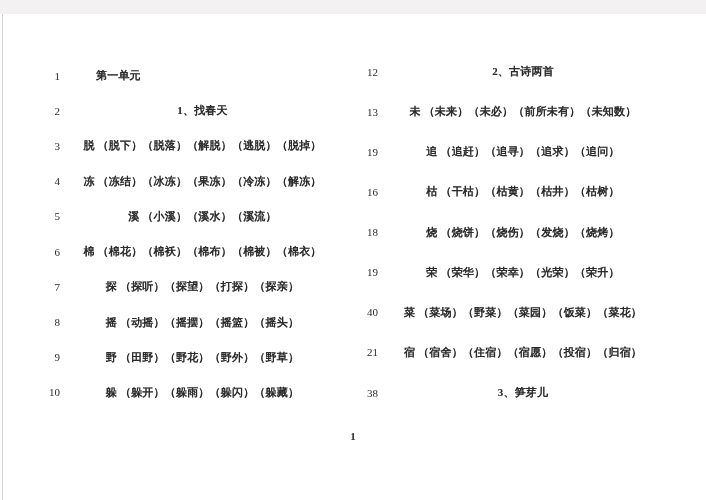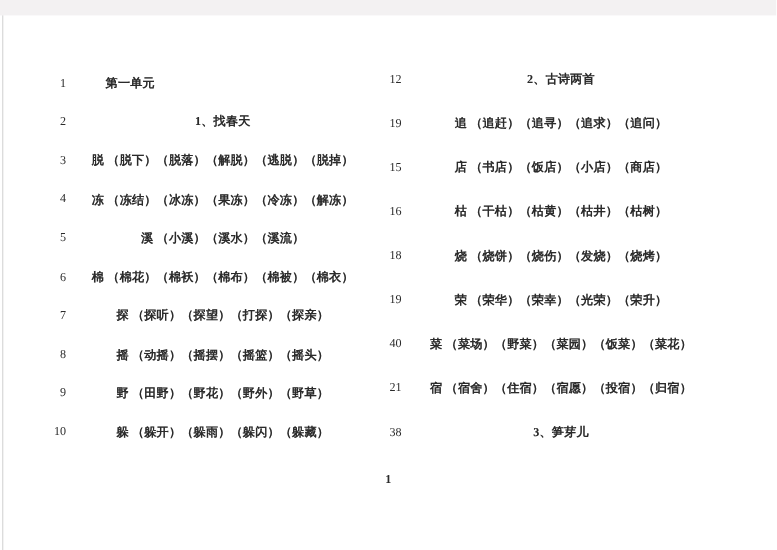--- a/index.html
+++ b/index.html
@@ -24,21 +24,21 @@
     width: 1px;
     background: var(--edge-line, #d4d4d4);
   }
   .col {
     position: absolute;
     display: flex;
     flex-direction: column;
     justify-content: space-between;
   }
   .col-left  { left: 40px;  top: 68px; width: 305px; height: 332px; }
-  .col-right { left: 345px; top: 64px; width: 310px; height: 336px; }
+  .col-right { left: 358px; top: 64px; width: 310px; height: 336px; }
   .row { display: flex; align-items: center; }
   .num {
     flex: 0 0 auto;
     width: 20px;
     text-align: right;
     font-size: 11px;
     font-weight: 400;
     color: var(--text, #2b2b2b);
   }
   .txt {
@@ -109,26 +109,26 @@
       <span class="txt">躲 （躲开）（躲雨）（躲闪）（躲藏）</span>
     </div>
   </div>
 
   <div class="col col-right">
     <div class="row">
       <span class="num">12</span>
       <span class="txt">2、古诗两首</span>
     </div>
     <div class="row">
+      <span class="num">13</span>
+      <span class="txt">未 （未来）（未必）（前所未有）（未知数）</span>
+    </div>
+    <div class="row">
       <span class="num">19</span>
       <span class="txt">追 （追赶）（追寻）（追求）（追问）</span>
-    </div>
-    <div class="row">
-      <span class="num">15</span>
-      <span class="txt">店 （书店）（饭店）（小店）（商店）</span>
     </div>
     <div class="row">
       <span class="num">16</span>
       <span class="txt">枯 （干枯）（枯黄）（枯井）（枯树）</span>
     </div>
     <div class="row">
       <span class="num">18</span>
       <span class="txt">烧 （烧饼）（烧伤）（发烧）（烧烤）</span>
     </div>
     <div class="row">

